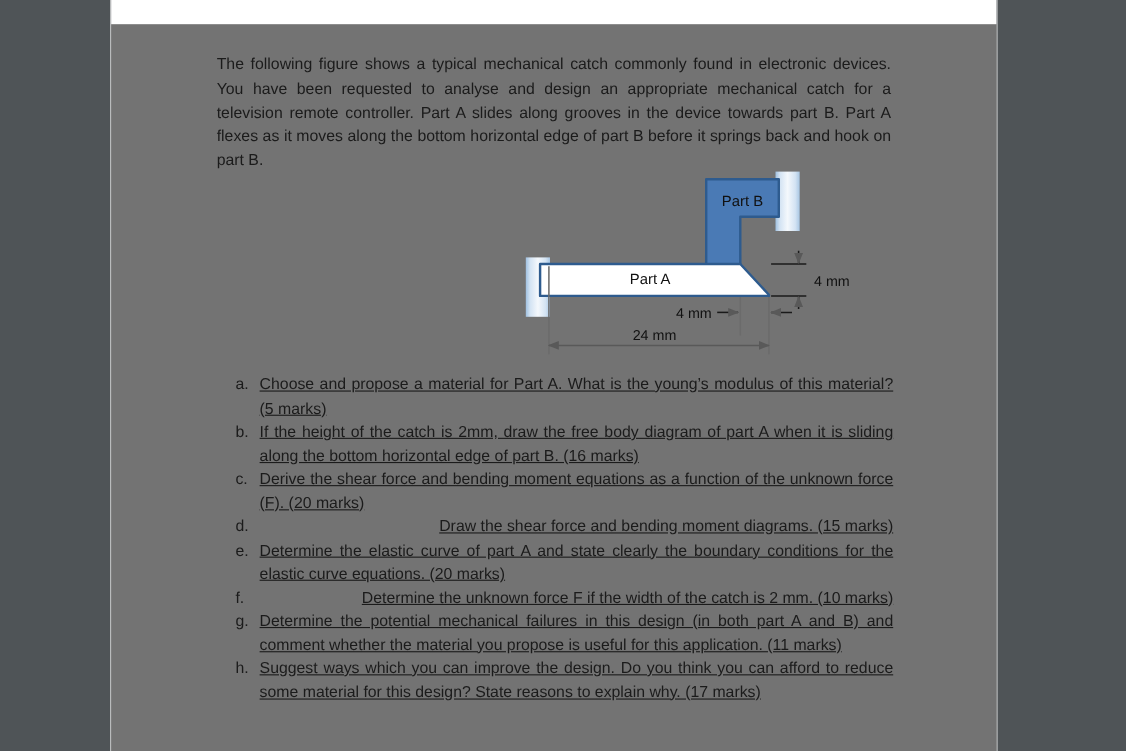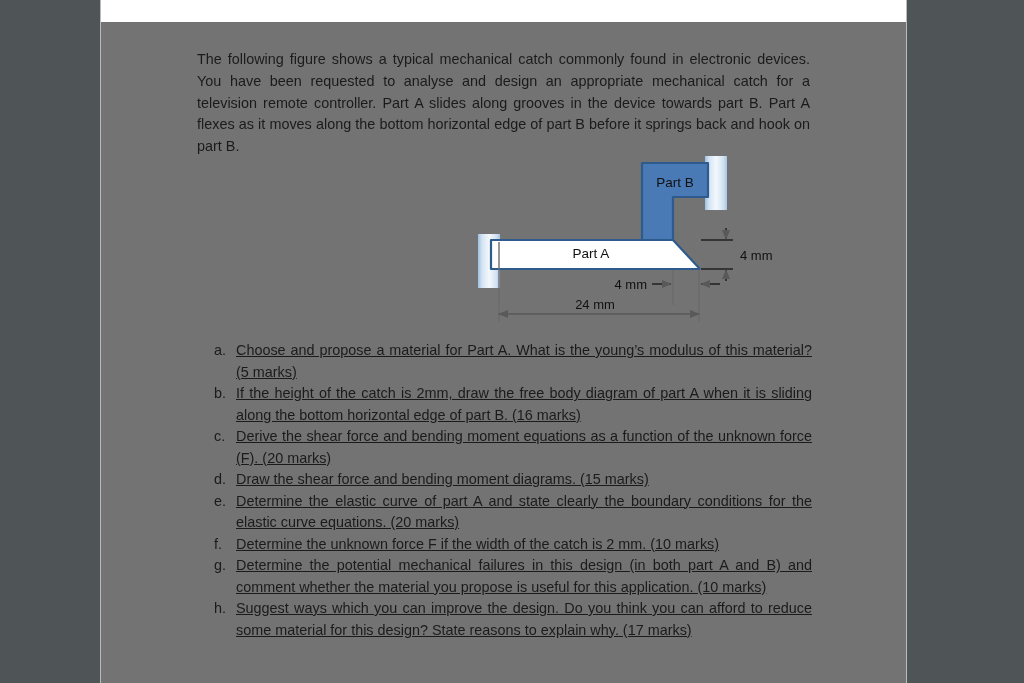--- a/index.html
+++ b/index.html
@@ -81,21 +81,21 @@
     flex: 0 0 22px;
     text-align: left;
   }
   .q-text {
     flex: 1 1 auto;
     text-align: justify;
     text-justify: inter-word;
     text-decoration: underline;
   }
   .q-text.nojust {
-    text-align: left;
+    text-align: right;
   }
   svg text {
     font-family: "Liberation Sans", sans-serif;
   }
 </style>
 </head>
 <body>
 
 <div class="screen">
 
@@ -209,21 +209,21 @@
       <div class="q-item">
         <span class="q-marker">e.</span>
         <span class="q-text">Determine the elastic curve of part A and state clearly the boundary conditions for the elastic curve equations. (20 marks)</span>
       </div>
       <div class="q-item">
         <span class="q-marker">f.</span>
         <span class="q-text nojust">Determine the unknown force F if the width of the catch is 2 mm. (10 marks)</span>
       </div>
       <div class="q-item">
         <span class="q-marker">g.</span>
-        <span class="q-text">Determine the potential mechanical failures in this design (in both part A and B) and comment whether the material you propose is useful for this application. (10 marks)</span>
+        <span class="q-text">Determine the potential mechanical failures in this design (in both part A and B) and comment whether the material you propose is useful for this application. (11 marks)</span>
       </div>
       <div class="q-item">
         <span class="q-marker">h.</span>
         <span class="q-text">Suggest ways which you can improve the design. Do you think you can afford to reduce some material for this design? State reasons to explain why. (17 marks)</span>
       </div>
     </div>
 
   </div>
 </div>
 

